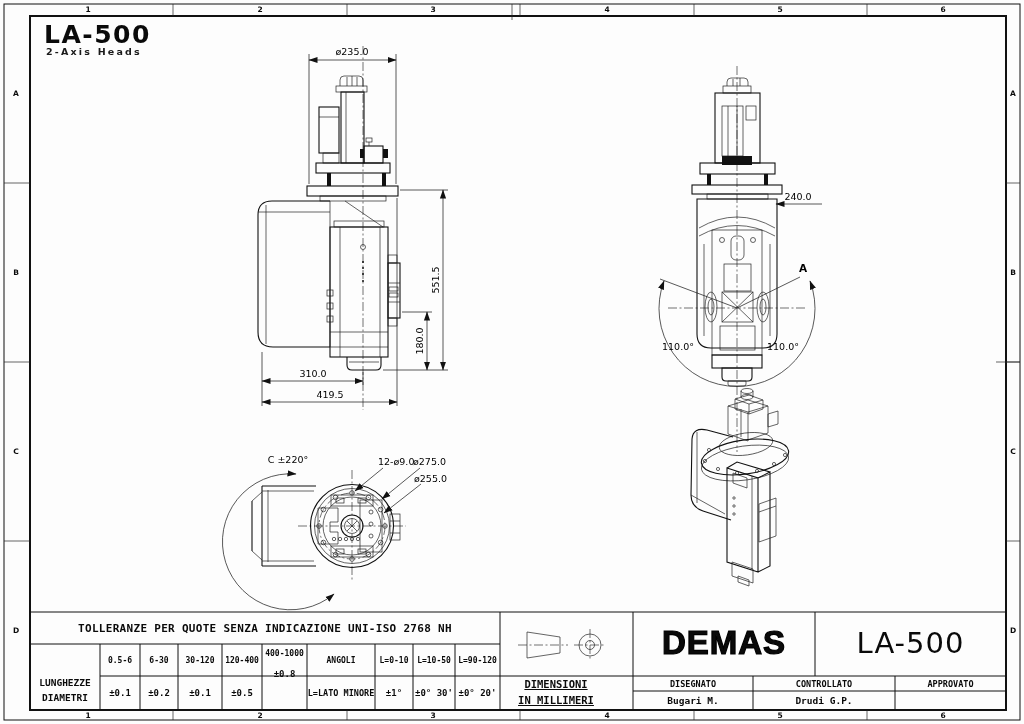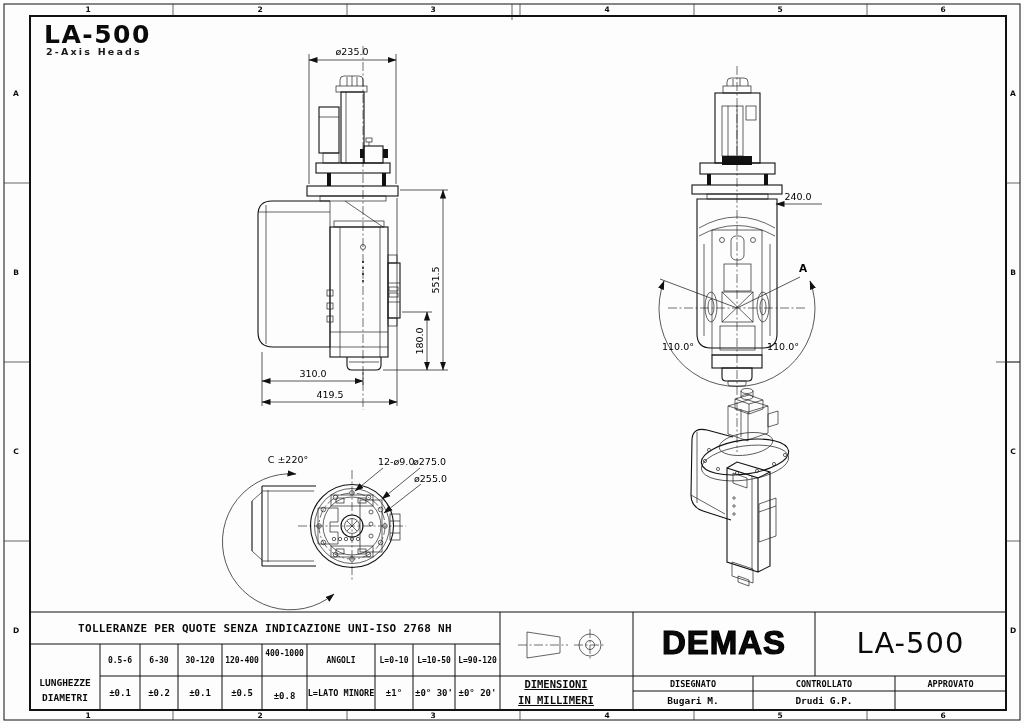--- a/index.html
+++ b/index.html
@@ -351,21 +351,21 @@
   <div class="txt mono rng" style="left:222px;top:645px;width:40px;height:30px;">120-400</div>
   <div class="txt mono rng" style="left:262px;top:645px;width:45px;height:17px;">400-1000</div>
   <div class="txt mono rng" style="left:307px;top:645px;width:68px;height:30px;text-align:center;">ANGOLI</div>
   <div class="txt mono rng" style="left:375px;top:645px;width:38px;height:30px;">L=0-10</div>
   <div class="txt mono rng" style="left:413px;top:645px;width:42px;height:30px;">L=10-50</div>
   <div class="txt mono rng" style="left:455px;top:645px;width:45px;height:30px;">L=90-120</div>
   <div class="txt mono val" style="left:100px;top:677px;width:40px;height:32px;">±0.1</div>
   <div class="txt mono val" style="left:140px;top:677px;width:38px;height:32px;">±0.2</div>
   <div class="txt mono val" style="left:178px;top:677px;width:44px;height:32px;">±0.1</div>
   <div class="txt mono val" style="left:222px;top:677px;width:40px;height:32px;">±0.5</div>
-  <div class="txt mono val" style="left:262px;top:680px;width:45px;height:32px;">±0.8</div>
+  <div class="txt mono val" style="left:262px;top:658px;width:45px;height:32px;">±0.8</div>
   <div class="txt mono val small" style="left:307px;top:677px;width:68px;height:32px;">L=LATO MINORE</div>
   <div class="txt mono val" style="left:375px;top:677px;width:38px;height:32px;">±1°</div>
   <div class="txt mono val" style="left:413px;top:677px;width:42px;height:32px;">±0° 30'</div>
   <div class="txt mono val" style="left:455px;top:677px;width:45px;height:32px;">±0° 20'</div>
 
   <div class="txt demas" style="left:633px;top:612px;width:182px;height:62px;">DEMAS</div>
   <div class="txt model" style="left:815px;top:612px;width:191px;height:62px;">LA-500</div>
   <div class="txt mono units" style="left:500px;top:677px;width:112px;height:32px;flex-direction:column;text-decoration:underline;">
     <span>DIMENSIONI</span>
     <span>IN MILLIMERI</span>

